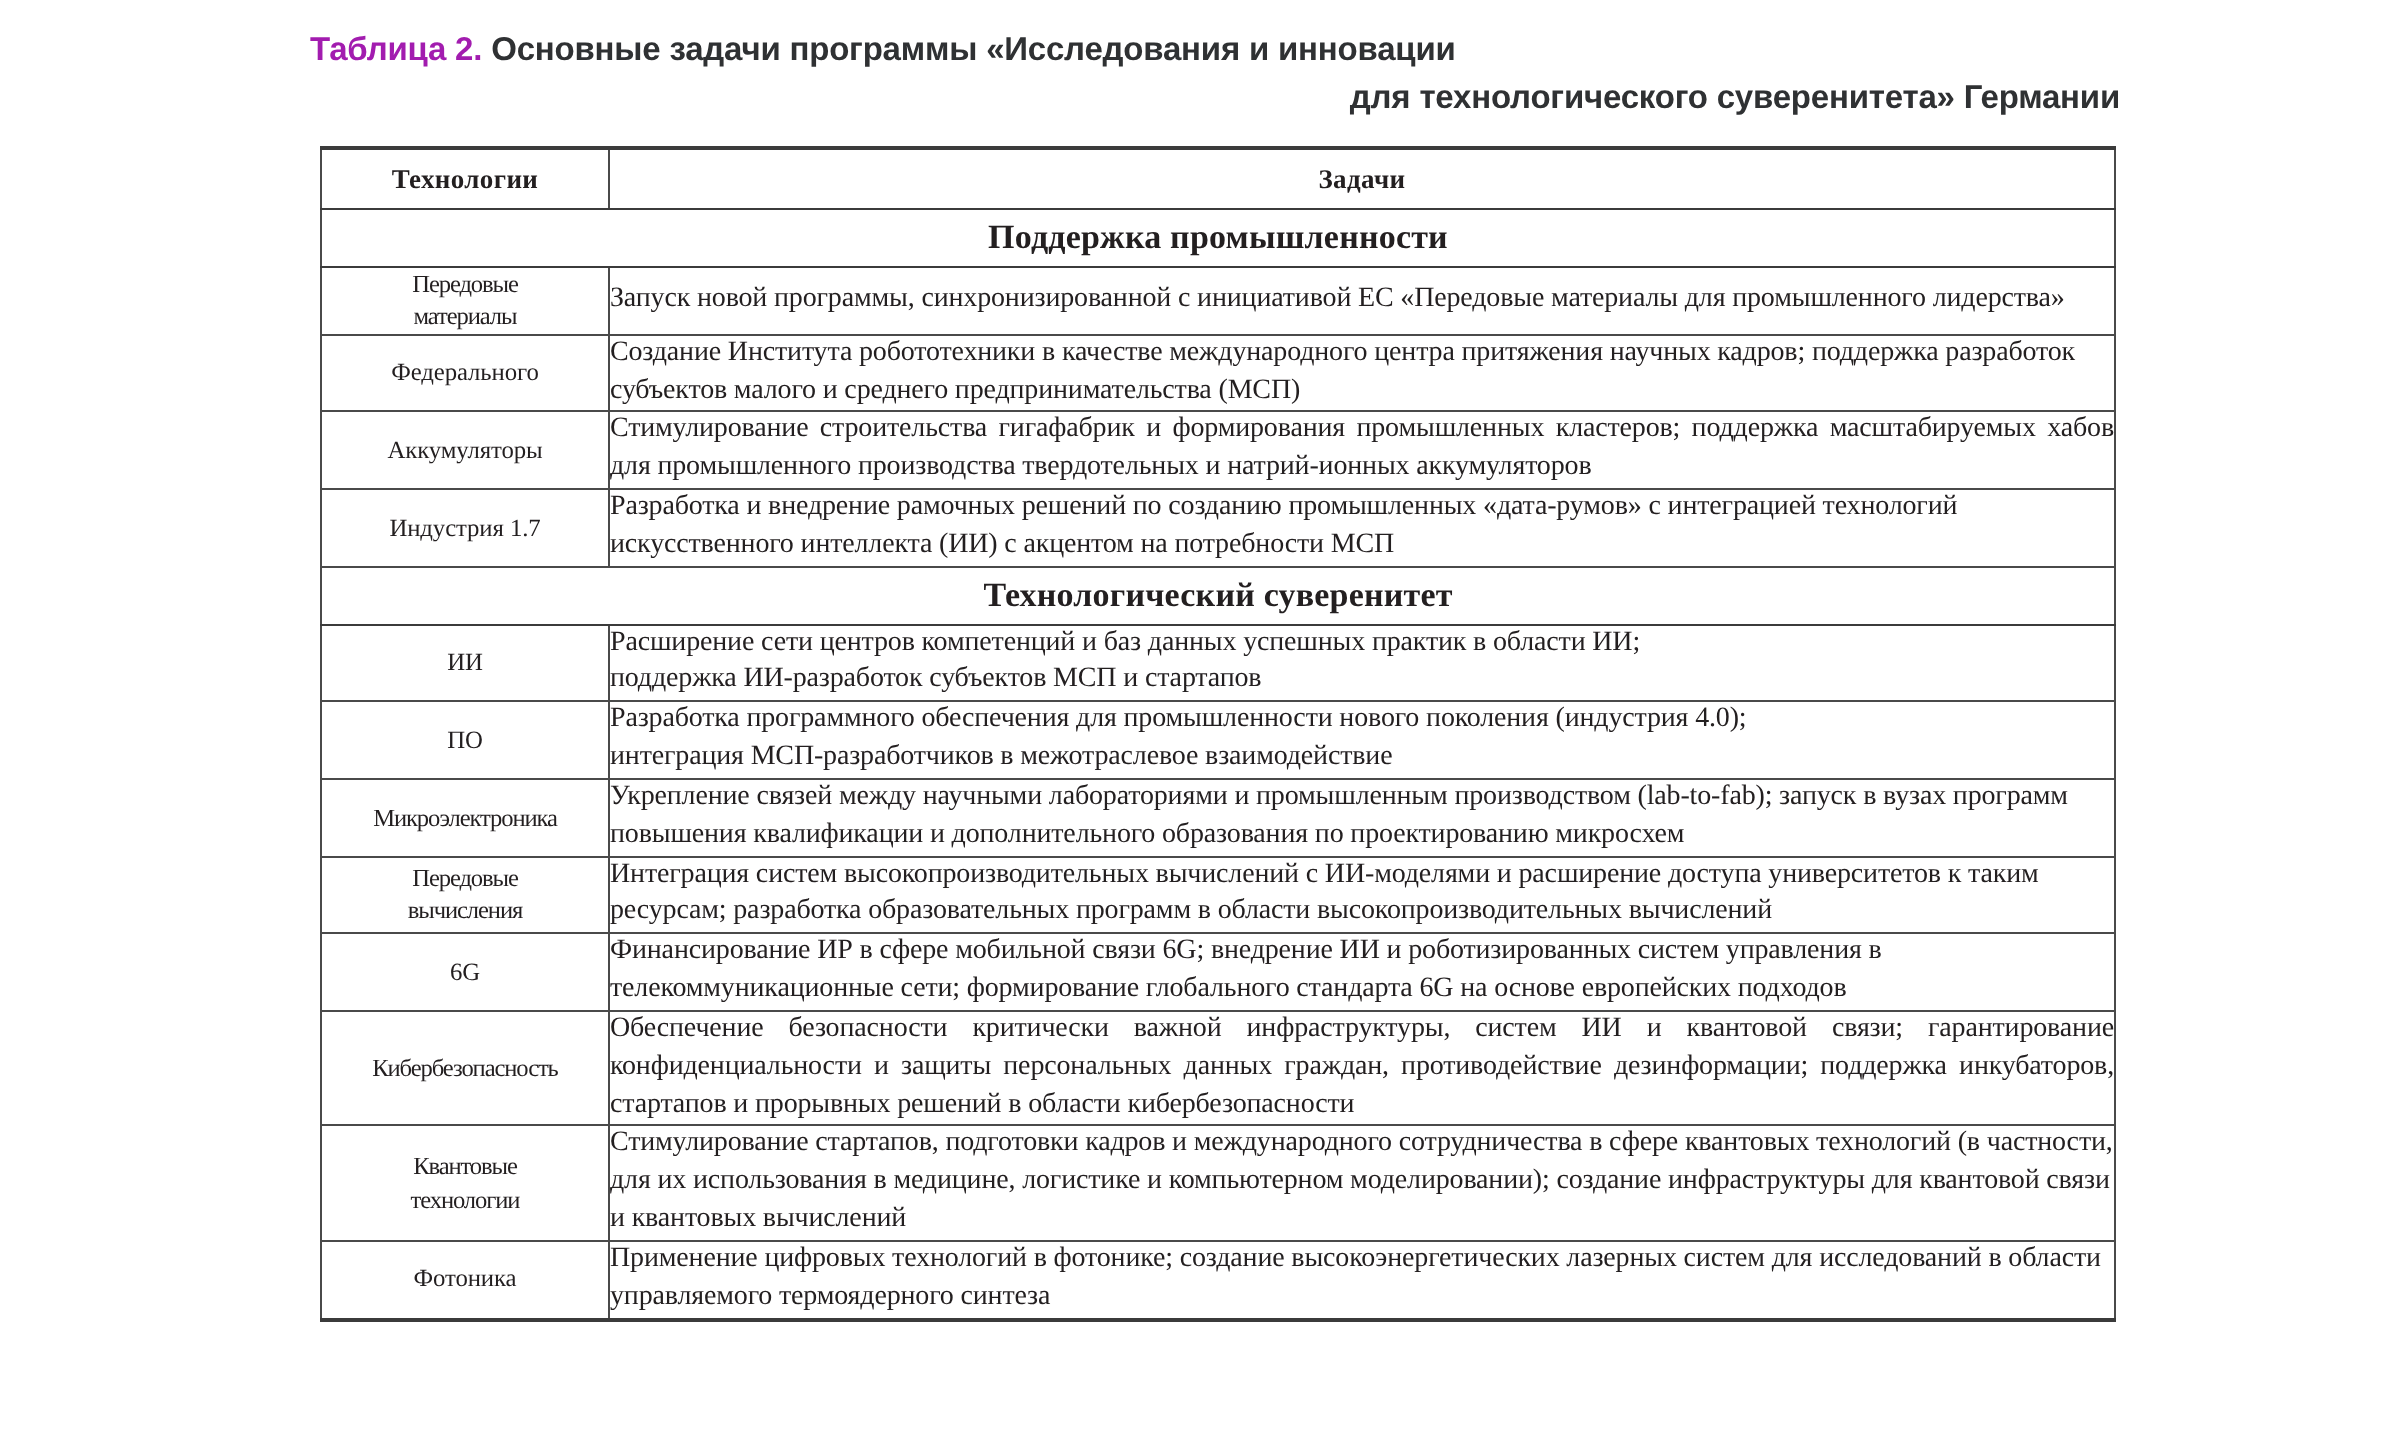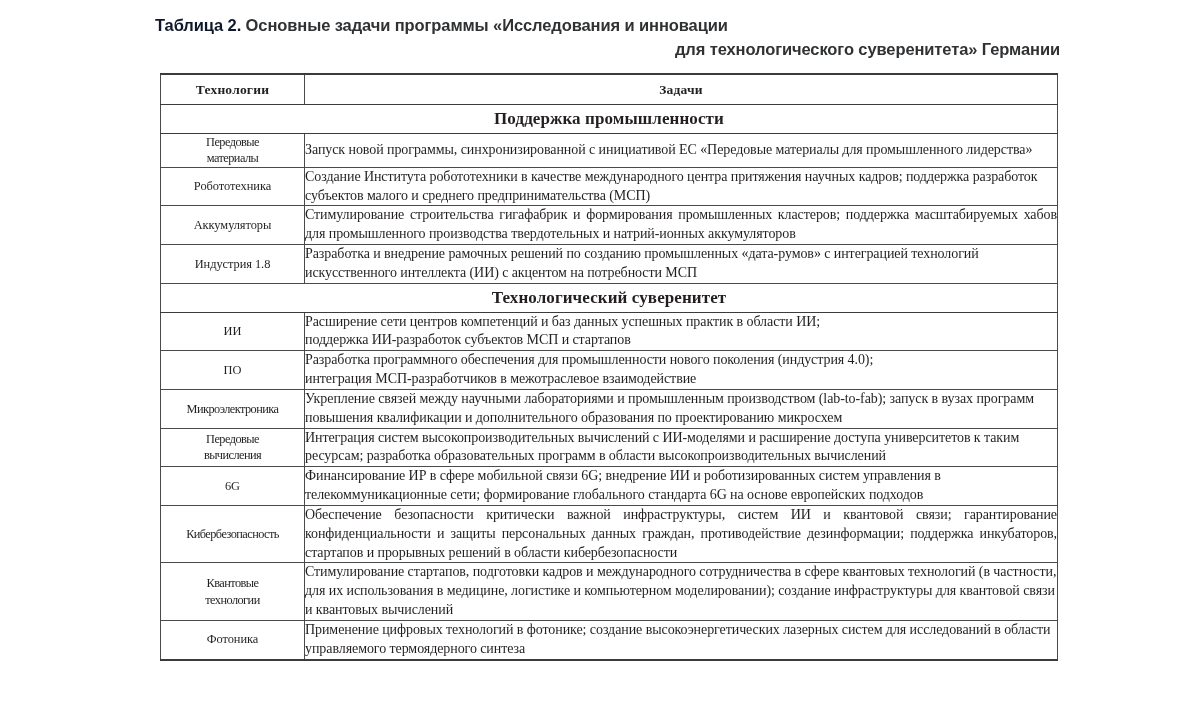--- a/index.html
+++ b/index.html
@@ -29,21 +29,21 @@
     width: 905px;
     text-align: center;
     font-size: 16.5px;
     font-weight: bold;
     line-height: 1.45;
     letter-spacing: -0.1px;
   }
   .title-line-1 { text-align: left; padding-left: 0; }
   .title-line-2 { text-align: right; padding-left: 93px; }
   .title-label {
-    color: #0f172a;
+    color: #a21caf;
   }
   .title-text {
     color: #2f3133;
   }
 
   
   .tbl-wrap {
     position: absolute;
     left: 160px;
     top: 73px;
@@ -151,29 +151,29 @@
             <th class="hdr-cell">Задачи</th>
           </tr>
           <tr>
             <td class="section-cell" colspan="2">Поддержка промышленности</td>
           </tr>
           <tr>
             <td class="tech-cell tight">Передовые<br>материалы</td>
             <td class="task-cell j">Запуск новой программы, синхронизированной с инициативой ЕС «Передовые материалы для промышленного лидерства»</td>
           </tr>
           <tr>
-            <td class="tech-cell">Робототехника</td>
+            <td class="tech-cell">Федерального</td>
             <td class="task-cell l">Создание Института робототехники в качестве международного центра притяжения научных кадров; поддержка разработок субъектов малого и среднего предпринимательства (МСП)</td>
           </tr>
           <tr>
             <td class="tech-cell">Аккумуляторы</td>
             <td class="task-cell j">Стимулирование строительства гигафабрик и формирования промышленных кластеров; поддержка масштабируемых хабов для промышленного производства твердотельных и натрий-ионных аккумуляторов</td>
           </tr>
           <tr>
-            <td class="tech-cell">Индустрия 1.8</td>
+            <td class="tech-cell">Индустрия 1.7</td>
             <td class="task-cell l">Разработка и внедрение рамочных решений по созданию промышленных «дата-румов» с интеграцией технологий искусственного интеллекта (ИИ) с акцентом на потребности МСП</td>
           </tr>
           <tr>
             <td class="section-cell" colspan="2">Технологический суверенитет</td>
           </tr>
           <tr>
             <td class="tech-cell">ИИ</td>
             <td class="task-cell l">Расширение сети центров компетенций и баз данных успешных практик в области ИИ;<br>поддержка ИИ-разработок субъектов МСП и стартапов</td>
           </tr>
           <tr>

